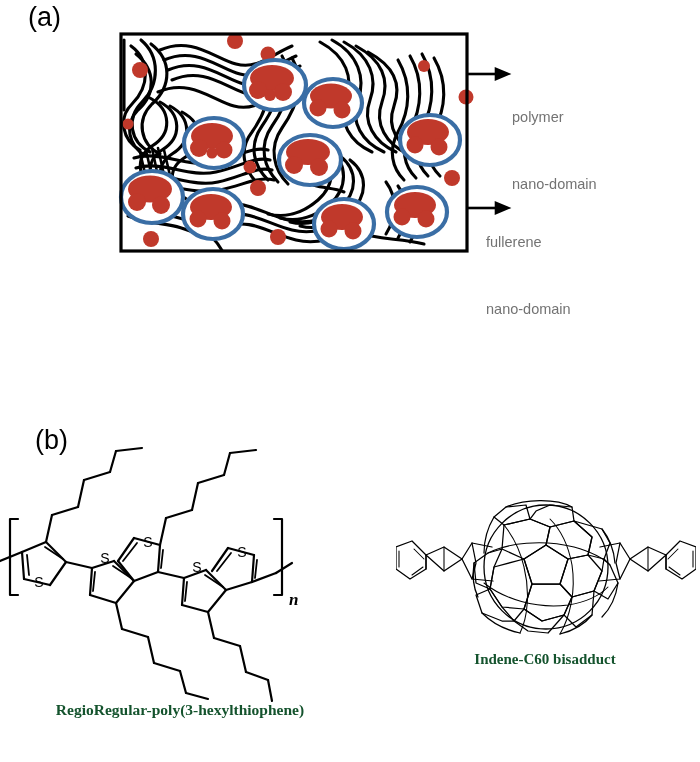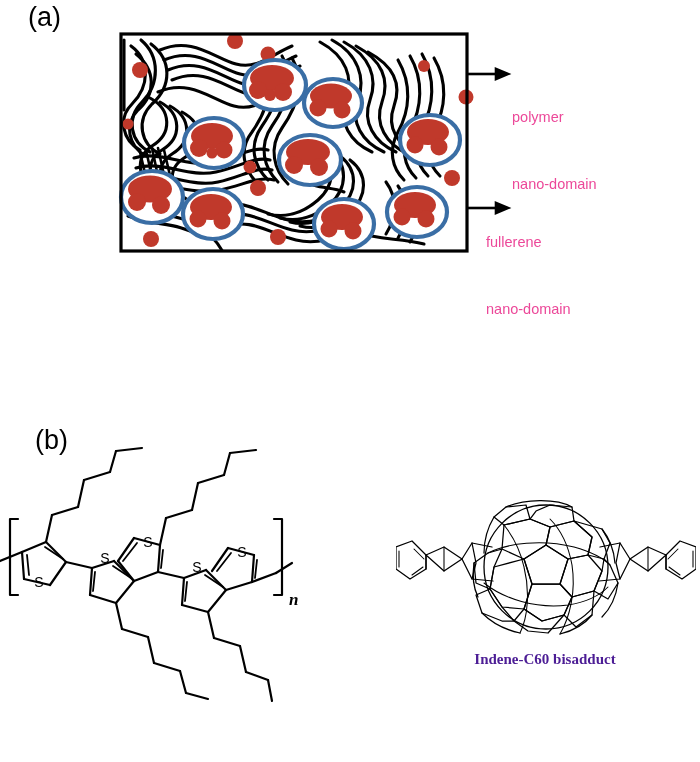--- a/index.html
+++ b/index.html
@@ -26,32 +26,32 @@
     letter-spacing: 0px;
   }
   #panel-a-label { left: 28px; top: 2px; }
   #panel-b-label { left: 35px; top: 425px; }
 
   .annot {
     position: absolute;
     font-family: "Liberation Sans", sans-serif;
     font-size: 14.5px;
     line-height: 1.55;
-    color: #ec4899;
+    color: #737373;
     white-space: pre;
   }
   #annot-polymer { left: 512px; top: 61px; }
   #annot-fullerene { left: 486px; top: 186px; }
 
   .caption {
     position: absolute;
     text-align: center;
     font-family: "Liberation Serif", serif;
     font-weight: bold;
-    color: #4c1d95;
+    color: #14532d;
     line-height: 1.3;
   }
   #caption-p3ht {
     left: 0px; top: 700px; width: 360px;
     font-size: 15.5px;
   }
   #caption-icba {
     left: 400px; top: 650px; width: 290px;
     font-size: 15px;
   }
@@ -378,20 +378,21 @@
         <text x="105" y="128">S</text>
         <text x="148" y="112">S</text>
         <text x="197" y="137">S</text>
         <text x="242" y="122">S</text>
       </g>
 
       <text x="289" y="170" font-family="Liberation Serif, serif" font-size="17" font-style="italic" font-weight="bold" fill="#000000">n</text>
     </svg>
 
     <div class="caption" id="caption-p3ht">
+      <div>RegioRegular-poly(3-hexylthiophene)</div>
     </div>
 
     <svg class="svg-layer" style="left:396px; top:485px;" width="300" height="165" viewBox="0 0 300 165">
 
       <g fill="none" stroke="#000000" stroke-width="1.25" stroke-linejoin="round" stroke-linecap="round">
 
         <g>
           <circle cx="150" cy="82" r="62" stroke-width="1.3"></circle>
 
           <polygon points="150,60 172,74 164,99 136,99 128,74"></polygon>

